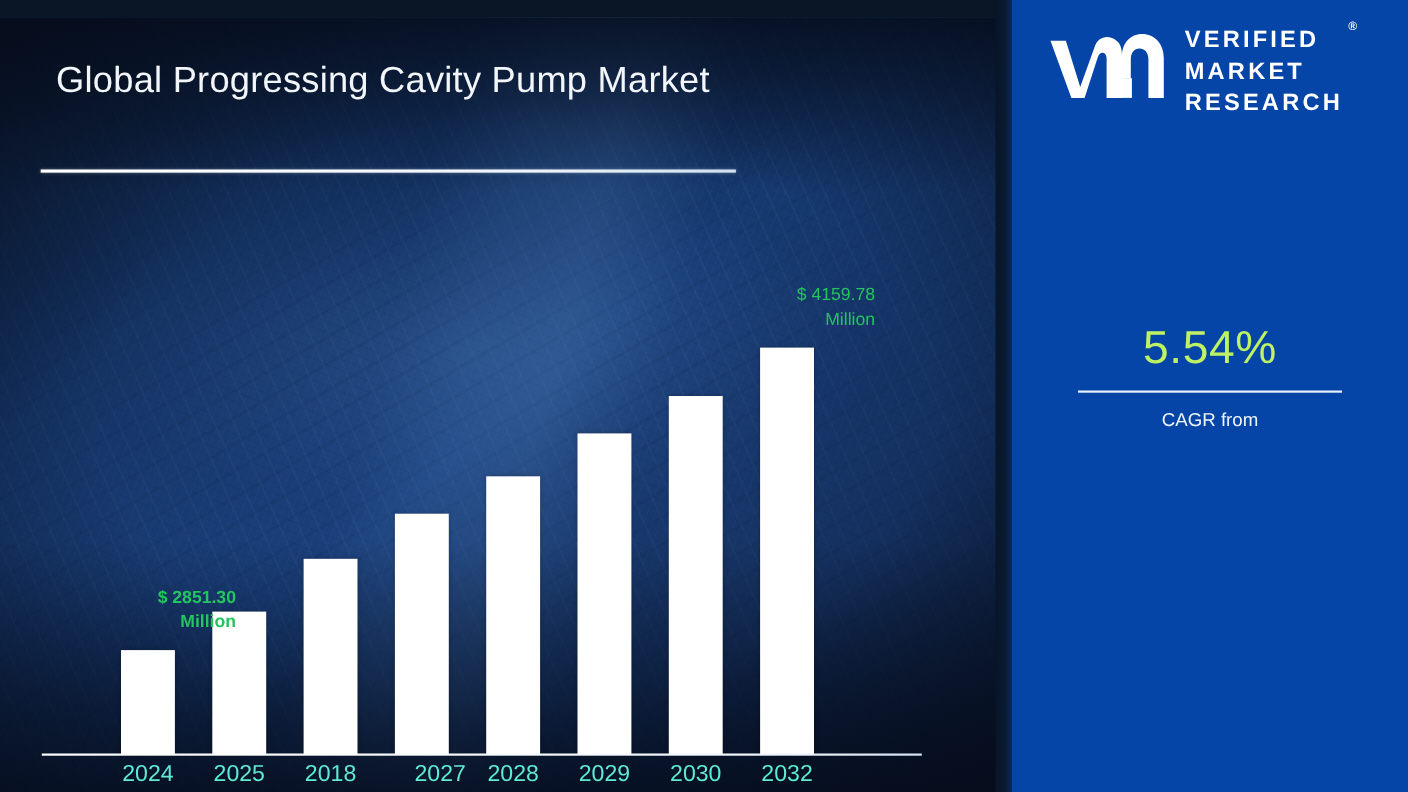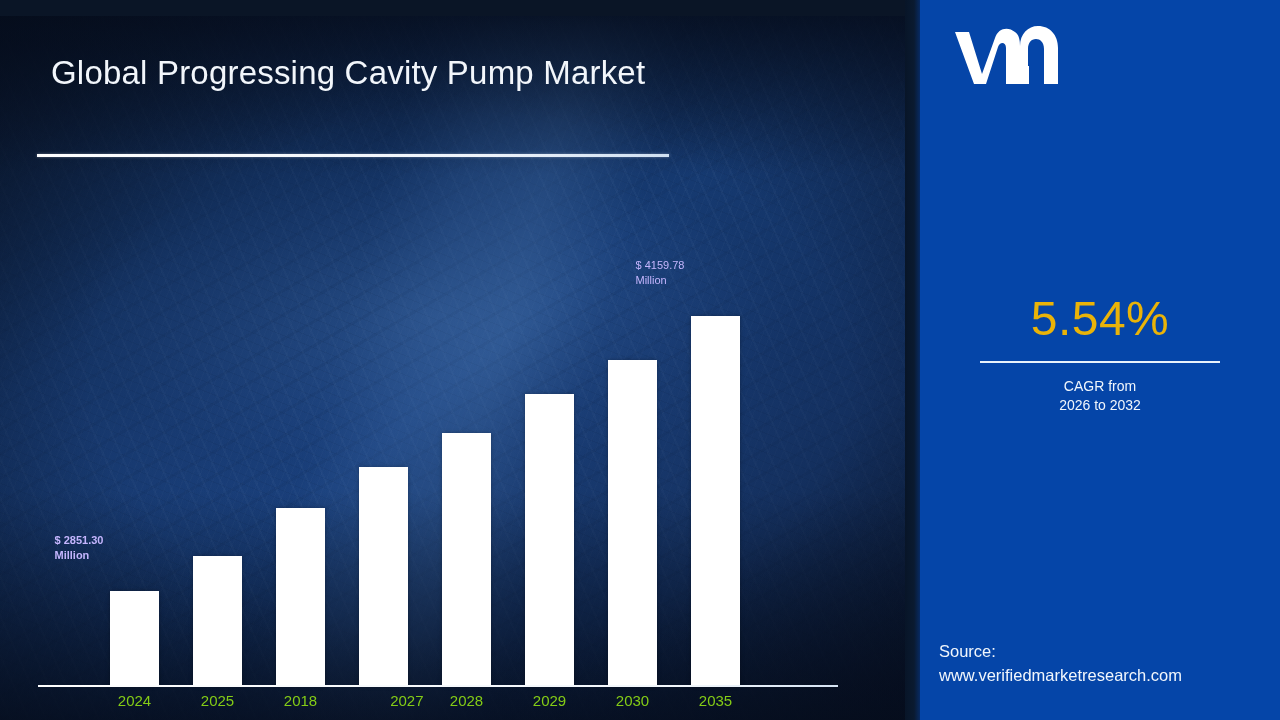--- a/index.html
+++ b/index.html
@@ -109,31 +109,31 @@
     position: absolute;
     left: 38px;
     top: 669px;
     width: 800px;
     height: 2px;
     background: linear-gradient(to right, #ffffff 0%, #f2f7fc 82%, #d5e3f3 100%);
   }
   .x-tick {
     position: absolute;
     top: 676px;
-    color: #84cc16;
-    font-size: 15px;
+    color: #5eead4;
+    font-size: 21px;
     text-align: center;
     white-space: nowrap;
   }
   .value-callout {
     position: absolute;
-    color: #c4b5fd;
-    font-size: 11px;
+    color: #22c55e;
+    font-size: 16px;
     line-height: 1.35;
-    text-align: left;
+    text-align: right;
     white-space: nowrap;
   }
 
   
   #divider {
     position: absolute;
     left: 905px; top: 0;
     width: 15px; height: 720px;
     background: linear-gradient(to right, #081528 0%, #0a1a30 60%, #072a63 100%);
   }
@@ -175,35 +175,35 @@
 
   
   #cagr-block {
     position: absolute;
     left: 0;
     top: 295px;
     width: 360px;
     text-align: center;
   }
   #cagr-value {
-    color: #eab308;
-    font-size: 48px;
+    color: #bef264;
+    font-size: 42px;
     font-weight: 400;
     line-height: 1;
     letter-spacing: .5px;
   }
   #cagr-rule {
     width: 240px;
     height: 2px;
     margin: 18px auto 14px auto;
     background: #e9f2fb;
   }
   #cagr-caption {
     color: #f0f6fc;
-    font-size: 14px;
+    font-size: 17px;
     line-height: 1.35;
   }
   #cagr-caption div { white-space: nowrap; }
 
   
   #source-block {
     position: absolute;
     left: 19px;
     top: 640px;
     width: 330px;
@@ -242,21 +242,21 @@
         <div class="bar" style="left: 608px; top: 344px; width: 49px; height: 326px; background: rgb(255, 255, 255);"></div>
         <div class="bar" style="left: 691px; top: 300px; width: 49px; height: 370px; background: rgb(255, 255, 255);"></div>
         <div id="axis-line"></div>
     <div class="x-tick" style="left: 94.5px; width: 80px;">2024</div>
         <div class="x-tick" style="left: 177.5px; width: 80px;">2025</div>
         <div class="x-tick" style="left: 260.5px; width: 80px;">2018</div>
         <div class="x-tick" style="left: 343.5px; width: 80px; text-align: right;">2027</div>
         <div class="x-tick" style="left: 426.5px; width: 80px;">2028</div>
         <div class="x-tick" style="left: 509.5px; width: 80px;">2029</div>
         <div class="x-tick" style="left: 592.5px; width: 80px;">2030</div>
-        <div class="x-tick" style="left: 675.5px; width: 80px;">2035</div>
+        <div class="x-tick" style="left: 675.5px; width: 80px;">2032</div>
         <div class="value-callout" style="left: 54.5px; top: 517px; width: 160px; font-weight: bold;">
           <div>$ 2851.30</div>
           <div>Million</div>
         </div>
         <div class="value-callout" style="left: 635.5px; top: 242px; width: 160px;">
           <div>$ 4159.78</div>
           <div>Million</div>
         </div>
       </div>
   </div>
@@ -266,30 +266,31 @@
   <div id="right-panel">
 
     <div id="logo-block">
       <span id="logo-mark">
         <svg width="112" height="70" viewBox="0 0 112 70" aria-hidden="true">
           <path d="M3 10 L17 10 L30 52 L43 16 C46 6 56 4 63 10 C67 13 68 18 68 24 L68 62 L54 62 L54 26 C54 20 48 19 46 25 L34 62 L22 62 Z" fill="#ffffff"></path>
           <path d="M68 24 C68 12 76 4 86 4 C98 4 106 13 106 26 L106 62 L92 62 L92 27 C92 20 88 17 84 17 C79 17 76 21 76 27 L76 44 L68 44 Z" fill="#ffffff"></path>
           <rect x="68" y="44" width="9" height="18" fill="#ffffff"></rect>
         </svg>
       </span>
+      <span id="logo-wordmark">
+        <div>VERIFIED</div>
+        <div>MARKET</div>
+        <div>RESEARCH</div>
+        <span id="logo-reg">®</span>
+      </span>
     </div>
 
     <div id="cagr-block">
       <div id="cagr-value">5.54%</div>
       <div id="cagr-rule"></div>
       <div id="cagr-caption">
         <div>CAGR from</div>
-        <div>2026 to 2032</div>
       </div>
     </div>
 
-    <div id="source-block">
-      <div>Source:</div>
-      <div>www.verifiedmarketresearch.com</div>
-    </div>
 
   </div>
 </div>
 
 </body></html>

